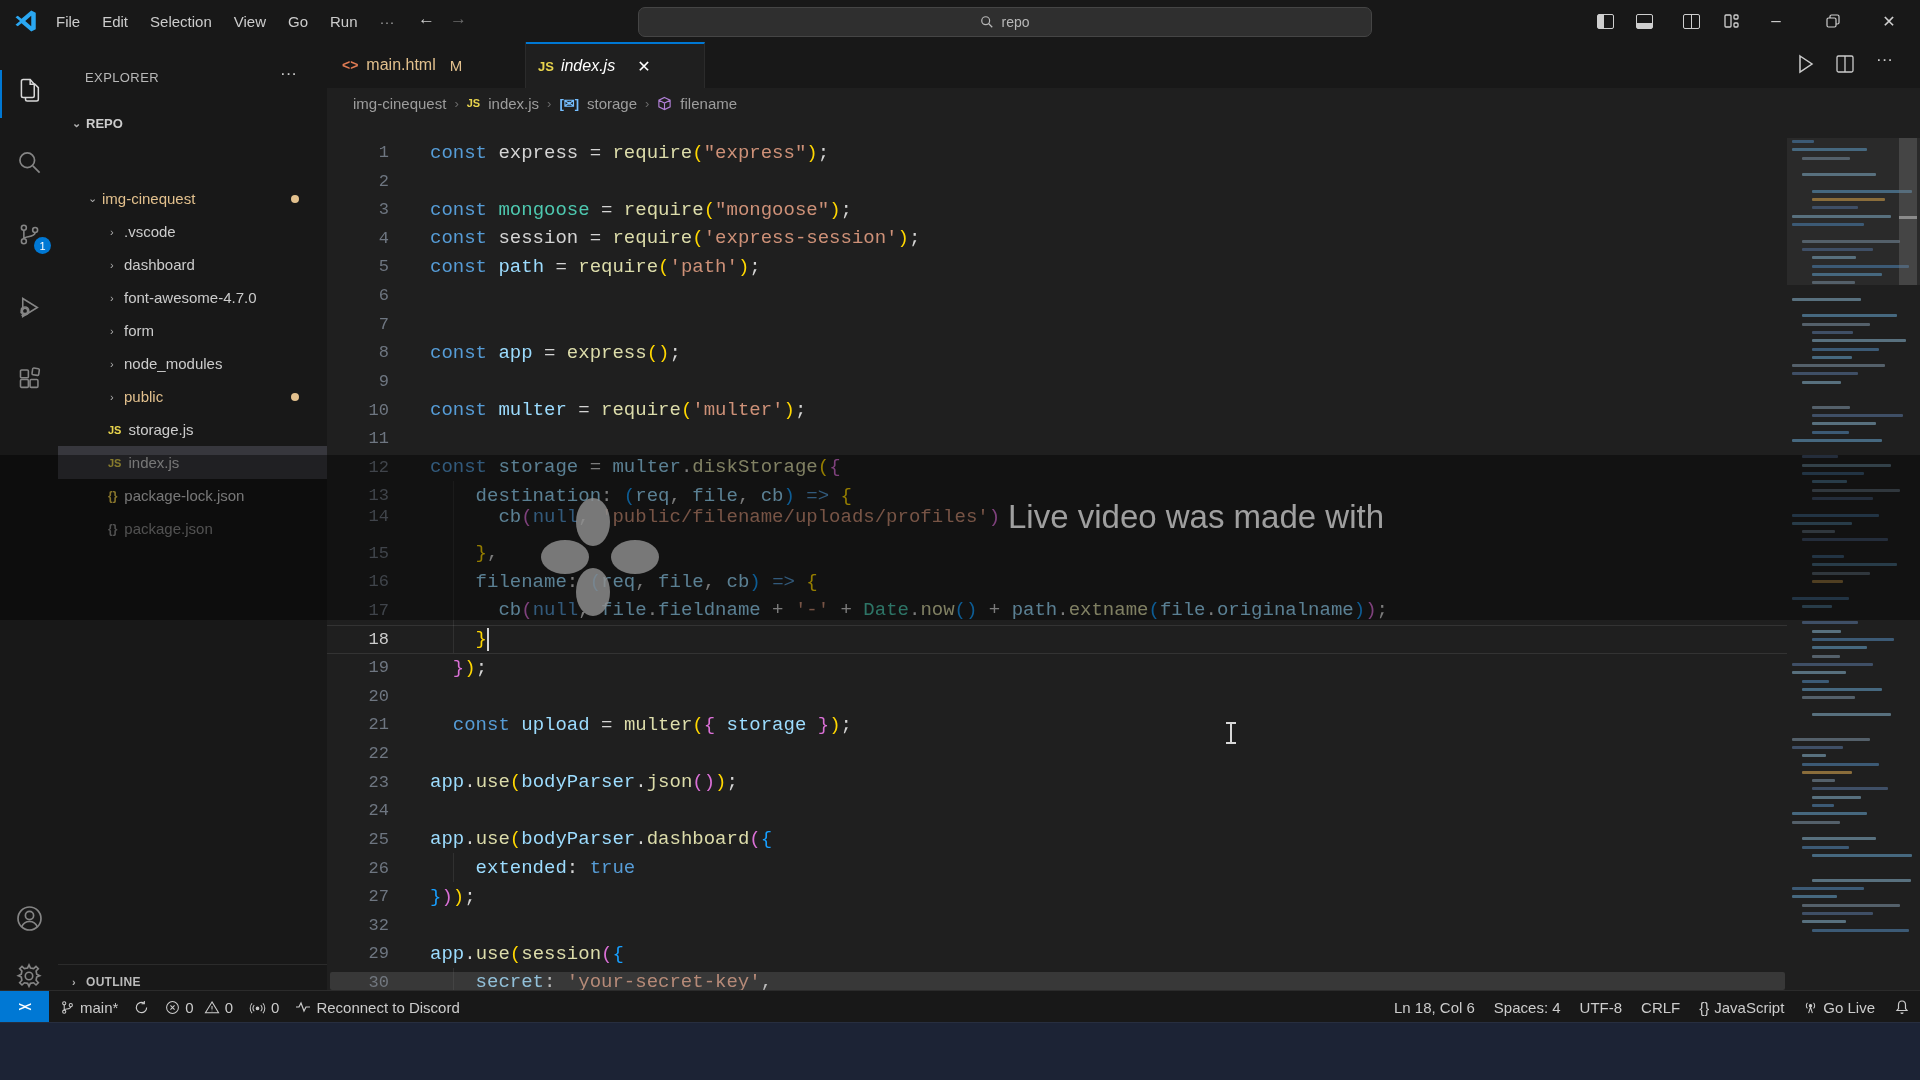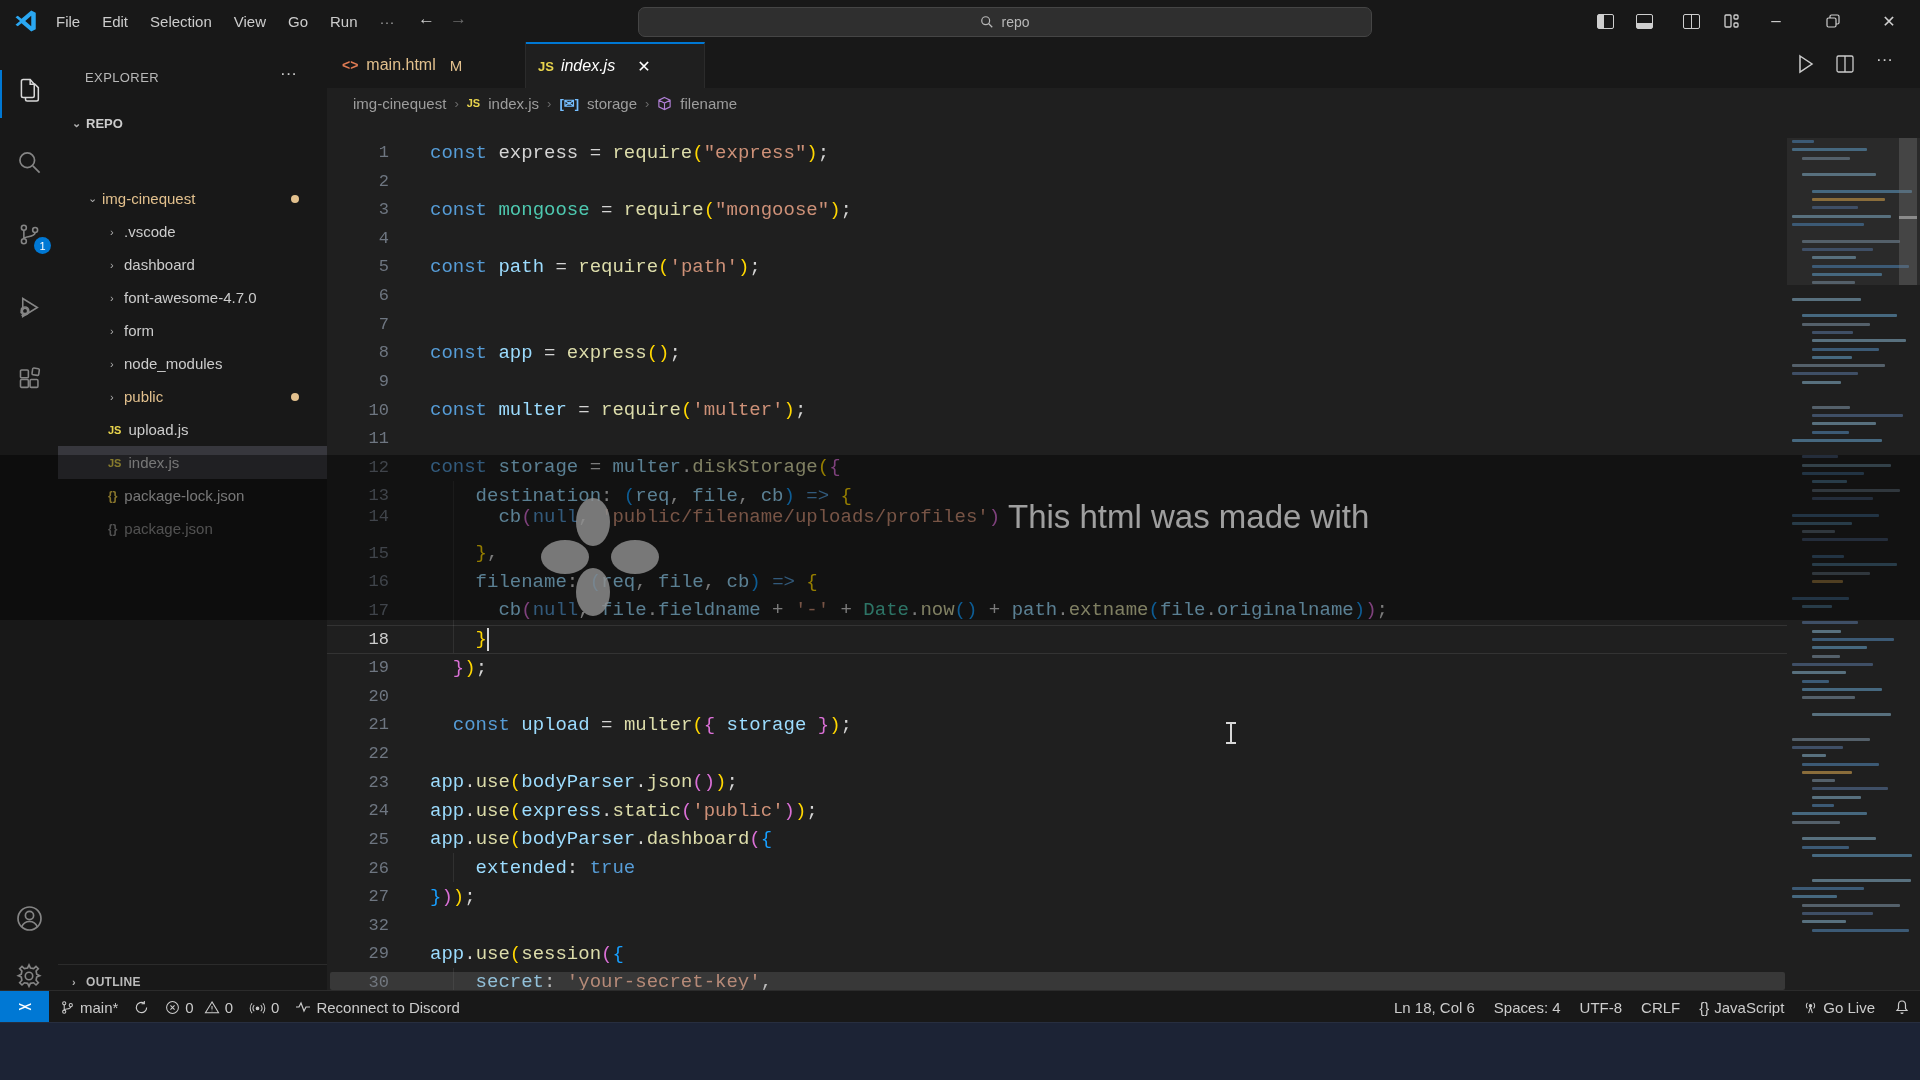--- a/index.html
+++ b/index.html
@@ -234,21 +234,21 @@
           <span class="tr-chev" style="margin-left:52px">›</span>
           <span>node_modules</span>
         </div>
         <div class="abs tree-row" style="top: 338px;">
           <span class="tr-chev" style="margin-left:52px">›</span>
           <span class="gitmod">public</span>
           <span class="mod-dot"></span>
         </div>
         <div class="abs tree-row" style="top: 371px;">
           <span class="js-badge" style="margin-left:50px">JS</span>
-          <span>upload.js</span>
+          <span>storage.js</span>
         </div>
         <div class="abs tree-row sel" style="top: 404px;">
           <span class="js-badge" style="margin-left:50px">JS</span>
           <span>index.js</span>
         </div>
         <div class="abs tree-row" style="top: 437px;">
           <span class="brace-badge" style="margin-left:50px;">{}</span>
           <span>package-lock.json</span>
         </div>
         <div class="abs tree-row" style="top: 470px;">
@@ -314,20 +314,21 @@
         </div>
         <div class="crow" style="top: 48.62px;">
           <span class="lnum">2</span>
         </div>
         <div class="crow" style="top: 77.24px;">
           <span class="lnum">3</span>
           <span class="ctext"><span class="tk-k">const</span><span class="tk-p"> </span><span class="tk-c">mongoose</span><span class="tk-p"> = </span><span class="tk-f">require</span><span class="tk-b1">(</span><span class="tk-s">"mongoose"</span><span class="tk-b1">)</span><span class="tk-p">;</span></span>
         </div>
         <div class="crow" style="top: 105.86px;">
           <span class="lnum">4</span>
+          <span class="ctext"><span class="tk-k">const</span><span class="tk-p"> session = </span><span class="tk-f">require</span><span class="tk-b1">(</span><span class="tk-s">'express-session'</span><span class="tk-b1">)</span><span class="tk-p">;</span></span>
         </div>
         <div class="crow" style="top: 134.48px;">
           <span class="lnum">5</span>
           <span class="ctext"><span class="tk-k">const</span><span class="tk-p"> </span><span class="tk-v">path</span><span class="tk-p"> = </span><span class="tk-f">require</span><span class="tk-b1">(</span><span class="tk-s">'path'</span><span class="tk-b1">)</span><span class="tk-p">;</span></span>
         </div>
         <div class="crow" style="top: 163.1px;">
           <span class="lnum">6</span>
           <span class="ctext"></span>
         </div>
         <div class="crow" style="top: 191.72px;">
@@ -395,21 +396,20 @@
         <div class="crow" style="top: 621.02px;">
           <span class="lnum">22</span>
           <span class="ctext"></span>
         </div>
         <div class="crow" style="top: 649.64px;">
           <span class="lnum">23</span>
           <span class="ctext"><span class="tk-v">app</span><span class="tk-p">.</span><span class="tk-f">use</span><span class="tk-b1">(</span><span class="tk-v">bodyParser</span><span class="tk-p">.</span><span class="tk-f">json</span><span class="tk-b2">()</span><span class="tk-b1">)</span><span class="tk-p">;</span></span>
         </div>
         <div class="crow" style="top: 678.26px;">
           <span class="lnum">24</span>
-          <span class="ctext"><span class="tk-v">app</span><span class="tk-p">.</span><span class="tk-f">use</span><span class="tk-b1">(</span><span class="tk-v">express</span><span class="tk-p">.</span><span class="tk-f">static</span><span class="tk-b2">(</span><span class="tk-s">'public'</span><span class="tk-b2">)</span><span class="tk-b1">)</span><span class="tk-p">;</span></span>
         </div>
         <div class="crow" style="top: 706.88px;">
           <span class="lnum">25</span>
           <span class="ctext"><span class="tk-v">app</span><span class="tk-p">.</span><span class="tk-f">use</span><span class="tk-b1">(</span><span class="tk-v">bodyParser</span><span class="tk-p">.</span><span class="tk-f">dashboard</span><span class="tk-b2">(</span><span class="tk-b3">{</span></span>
         </div>
         <div class="crow" style="top: 735.5px;">
           <span class="lnum">26</span>
           <span class="ctext"><span class="tk-p">    </span><span class="tk-v">extended</span><span class="tk-p">: </span><span class="tk-k">true</span></span>
         </div>
         <div class="crow" style="top: 764.12px;">
@@ -517,21 +517,21 @@
     </div>
   <div class="abs" id="vscroll-thumb"></div>
   <div class="abs" id="vscroll-mark"></div>
   <div class="abs" id="hscroll"></div>
 
   <div class="abs" id="wm-band"></div>
   <div class="petal" style="left:576px;top:498px;width:34px;height:48px;"></div>
   <div class="petal" style="left:576px;top:568px;width:34px;height:48px;"></div>
   <div class="petal" style="left:541px;top:540px;width:48px;height:34px;"></div>
   <div class="petal" style="left:611px;top:540px;width:48px;height:34px;"></div>
-  <div class="abs" id="wm-line1">This html was made with</div>
+  <div class="abs" id="wm-line1">Live video was made with</div>
 
   <div class="abs" id="ibeam">
       <div class="bot"></div>
     </div>
 
   <div class="abs" id="statusbar">
     <div class="abs" id="remote-ind">&gt;&lt;</div>
     <div class="abs" id="sb-left">
       <span class="sb-item">
         <svg width="15" height="15" viewBox="0 0 16 16" fill="none" stroke="#cccccc" stroke-width="1.1">

